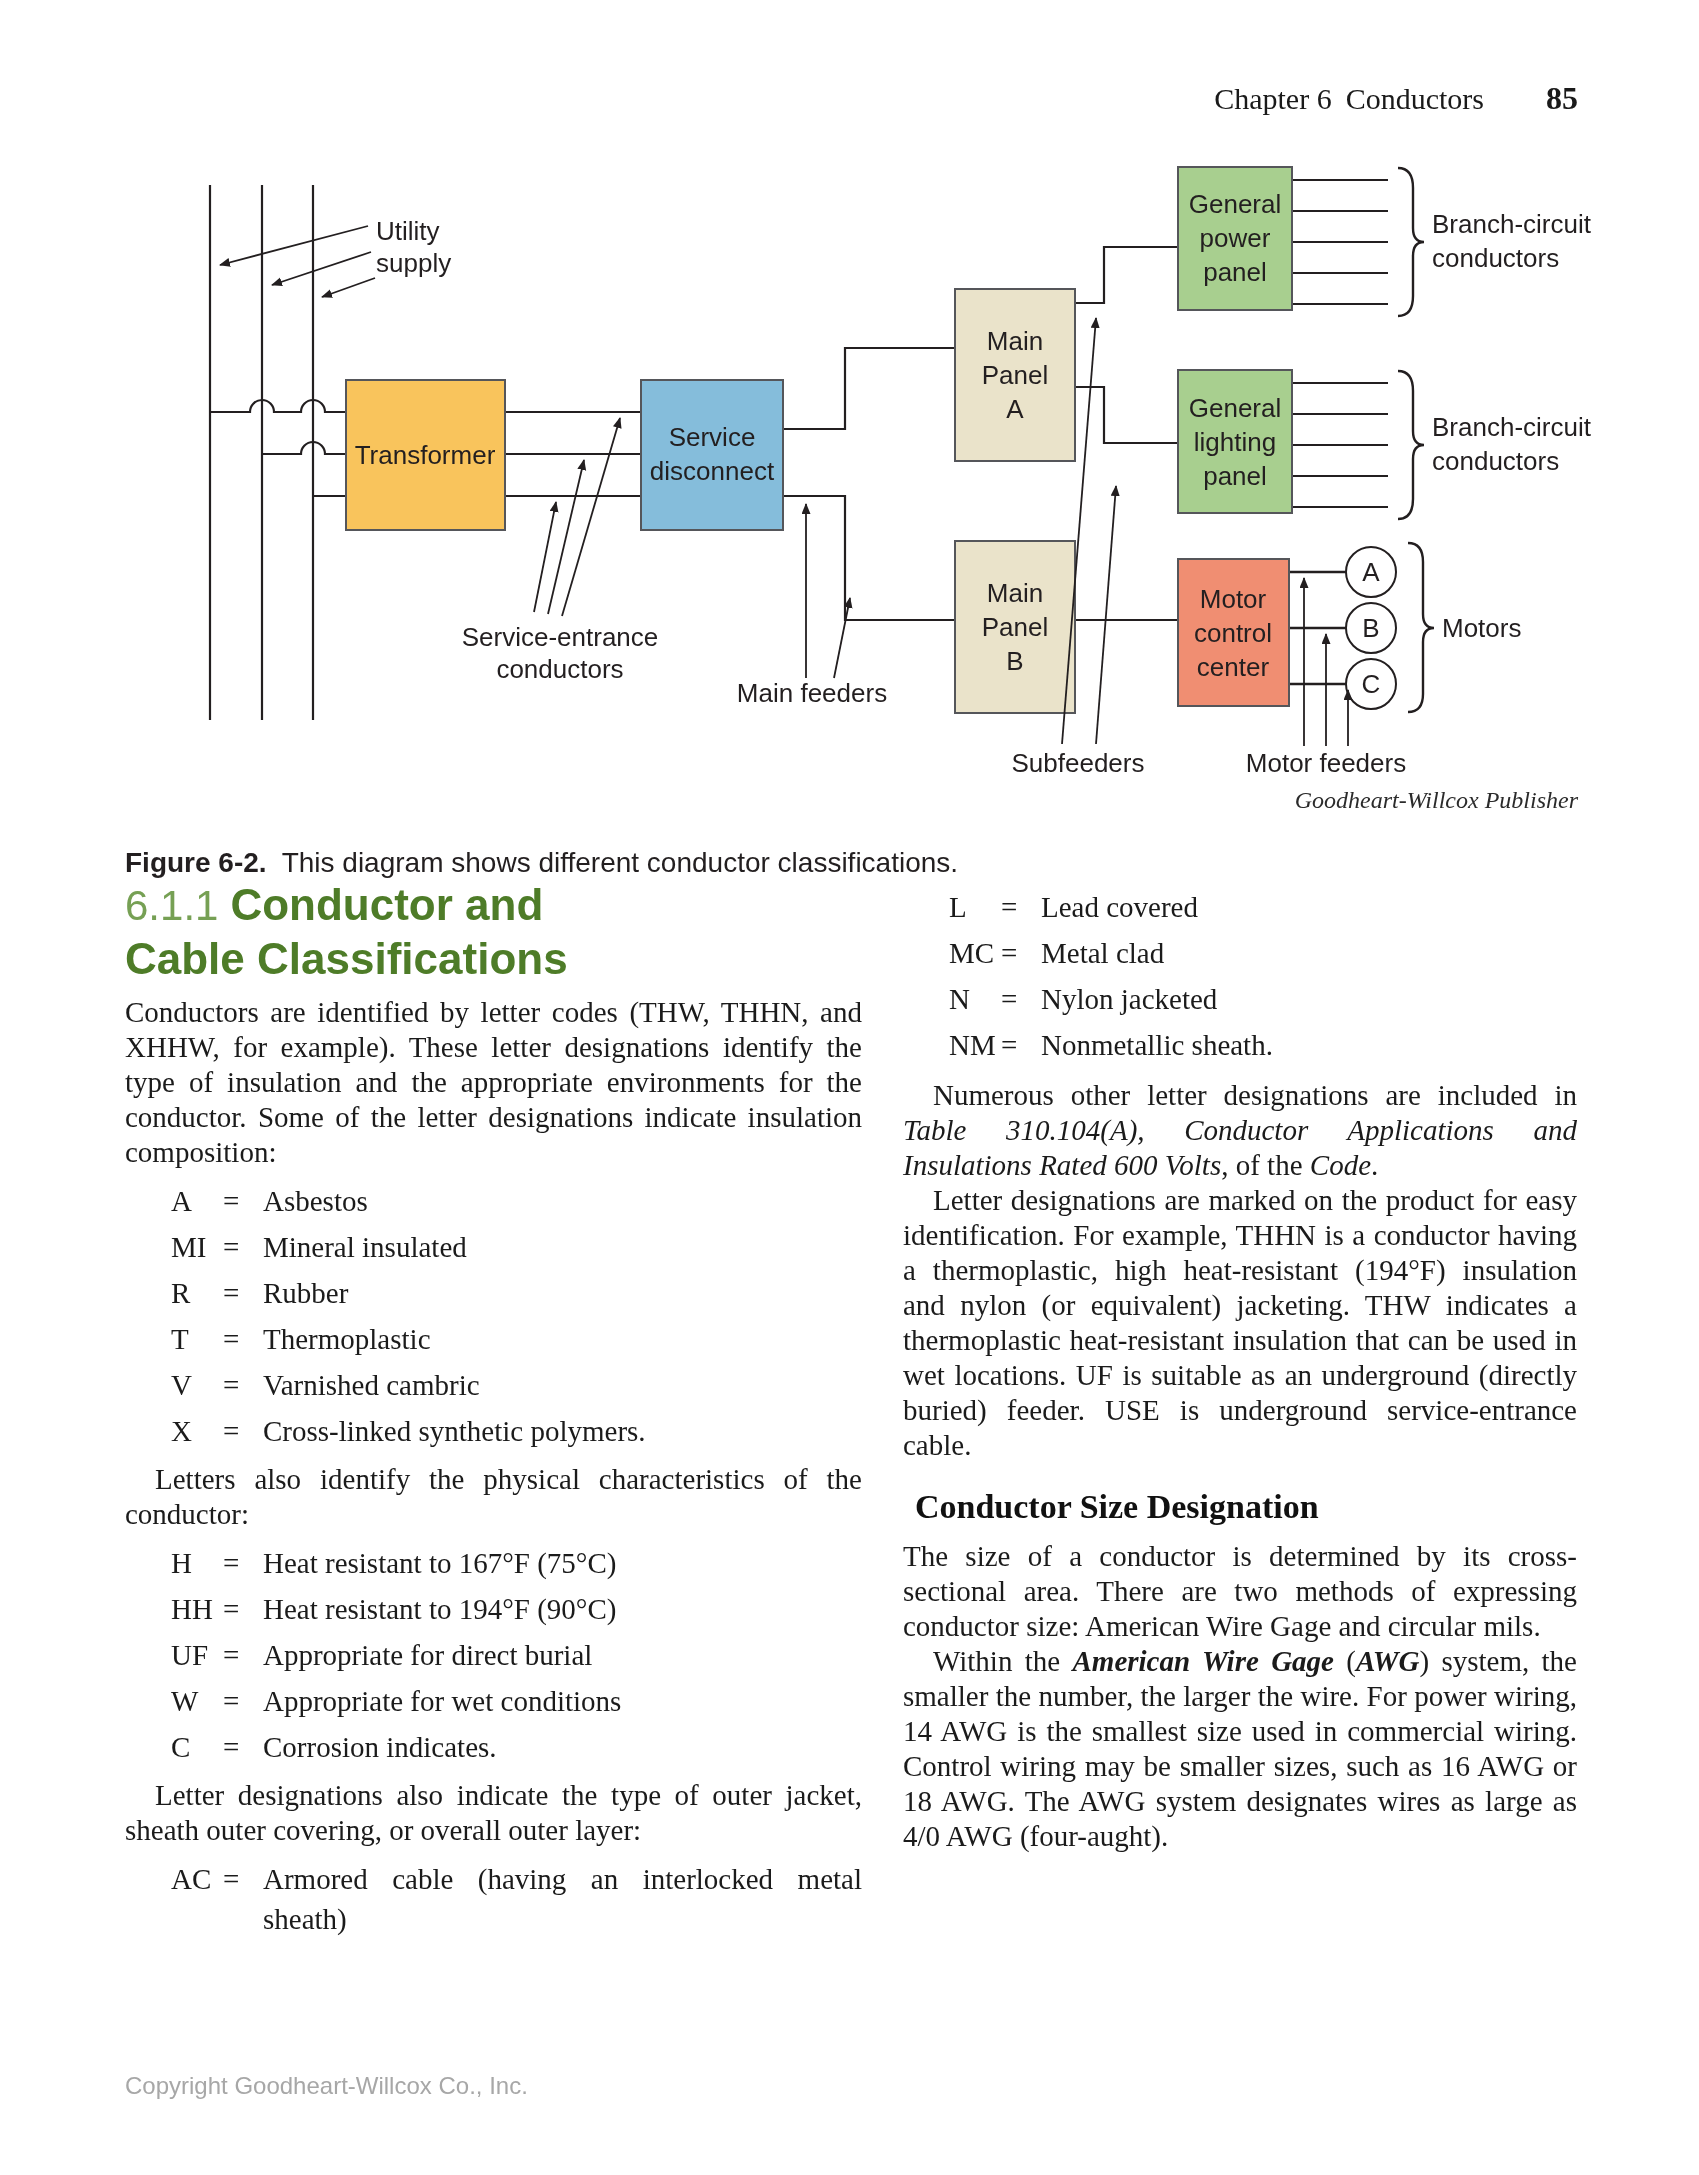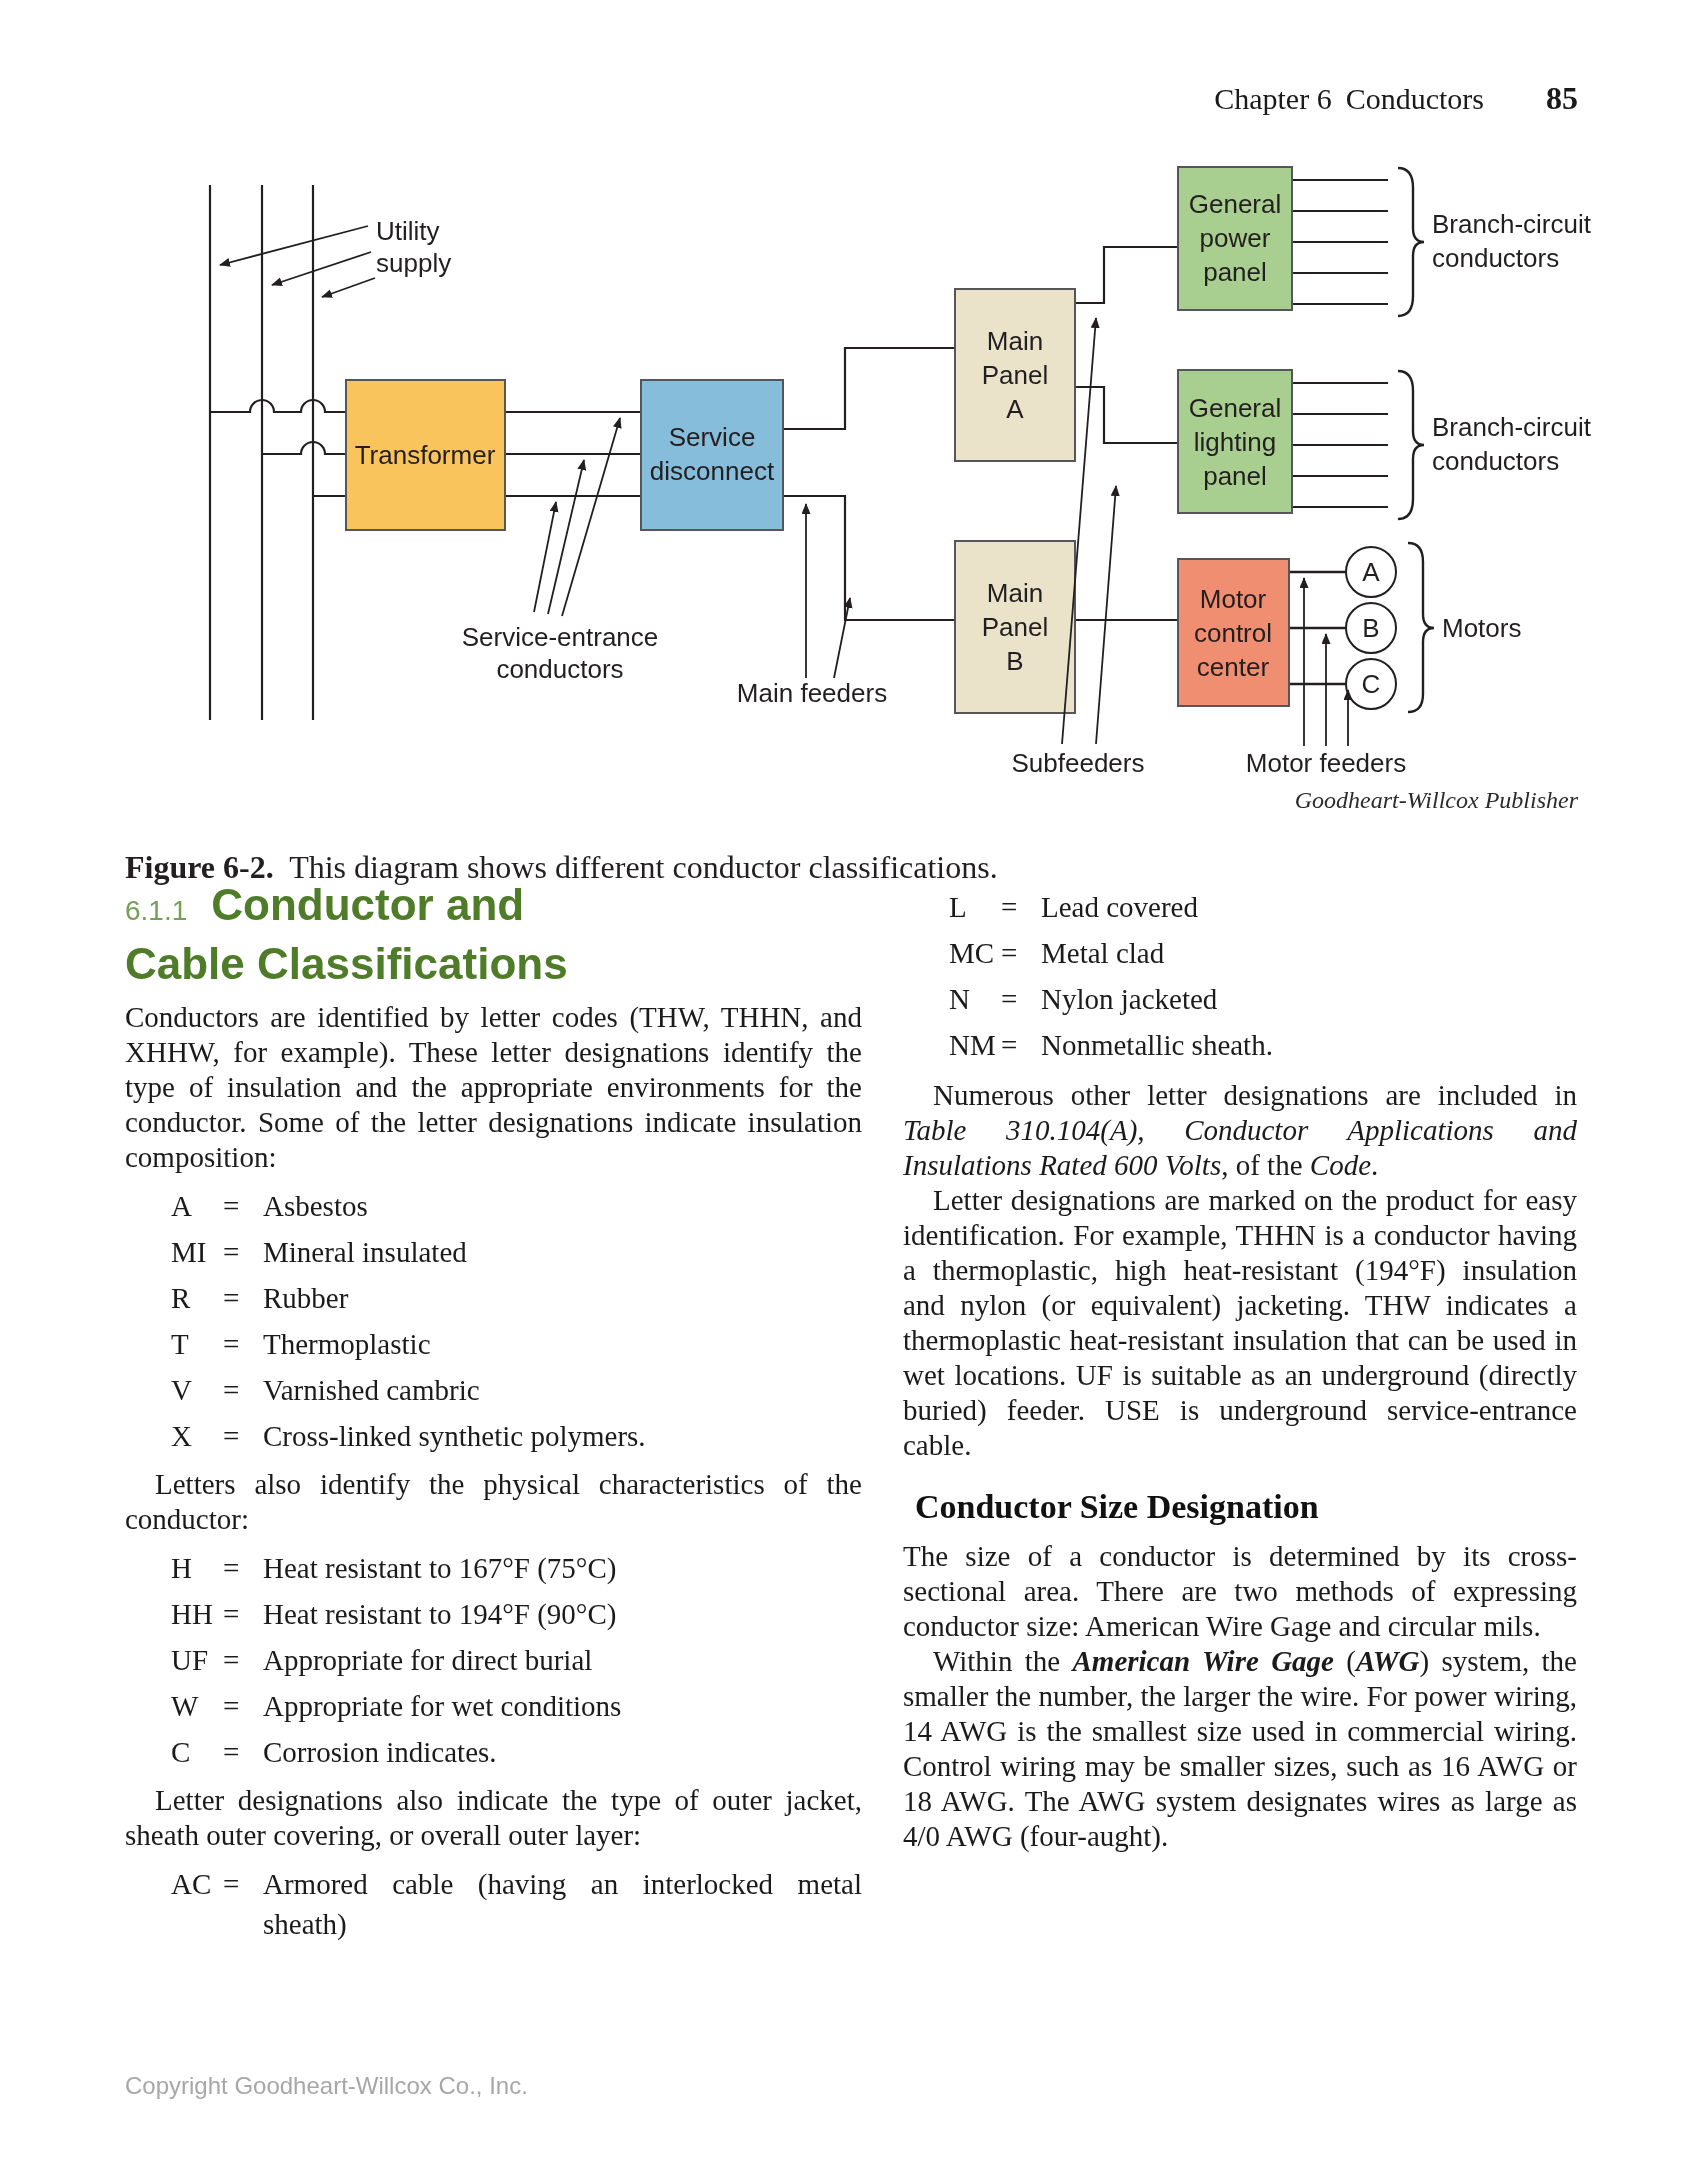--- a/index.html
+++ b/index.html
@@ -10,28 +10,28 @@
         align-items:baseline;font-size:30px;color:#1a1a1a;}
   .running-head .chap{margin-right:14px;}
   .running-head .title{}
   .running-head .folio{margin-left:62px;font-weight:bold;font-size:32px;}
   
   .diagram{position:absolute;left:0;top:0;width:1699px;height:830px;}
   .diagram text{font-family:"Liberation Sans", sans-serif;font-size:26px;fill:#231f20;}
   .diagram text.credit{font-family:"Liberation Serif", serif;font-style:italic;font-size:24px;fill:#2b2b2b;}
   
   .fig-caption{position:absolute;left:125px;top:818px;width:1380px;
-        font-family:Liberation Serif, serif;font-size:32px;line-height:34px;color:#231f20;}
+        font-family:Liberation Sans, sans-serif;font-size:28px;line-height:34px;color:#231f20;}
   
   .col{position:absolute;font-size:29px;line-height:35px;text-align:justify;}
   .col-left{left:125px;top:878px;width:737px;}
   .col-right{left:903px;top:884px;width:674px;}
   .sec-head{font-family:"Liberation Sans", sans-serif;font-weight:bold;font-size:44px;line-height:53px;
         color:#4e7c28;text-align:left;margin:0 0 10px 0;}
-  .sec-head .sec-num{font-weight:400;color:#76a054;font-size:28px;margin-right:24px;}
+  .sec-head .sec-num{font-weight:400;color:#76a054;font-size:42px;margin-right:12px;}
   .col p{margin:0 0 0 0;}
   .col p.sp{margin-top:10px;}
   .col p.indent{text-indent:30px;}
   .def-row{display:grid;grid-template-columns:52px 40px 1fr;margin-left:46px;line-height:40px;padding:3px 0;}
   .def-list{margin:8px 0;}
   .size-head{font-family:"Liberation Serif", serif;font-weight:bold;font-size:34px;line-height:40px;
         text-align:left;margin:24px 0 12px 12px;color:#111;}
   .rt-b{font-weight:bold;}
   .rt-i{font-style:italic;}
   .rt-bi{font-weight:bold;font-style:italic;}

